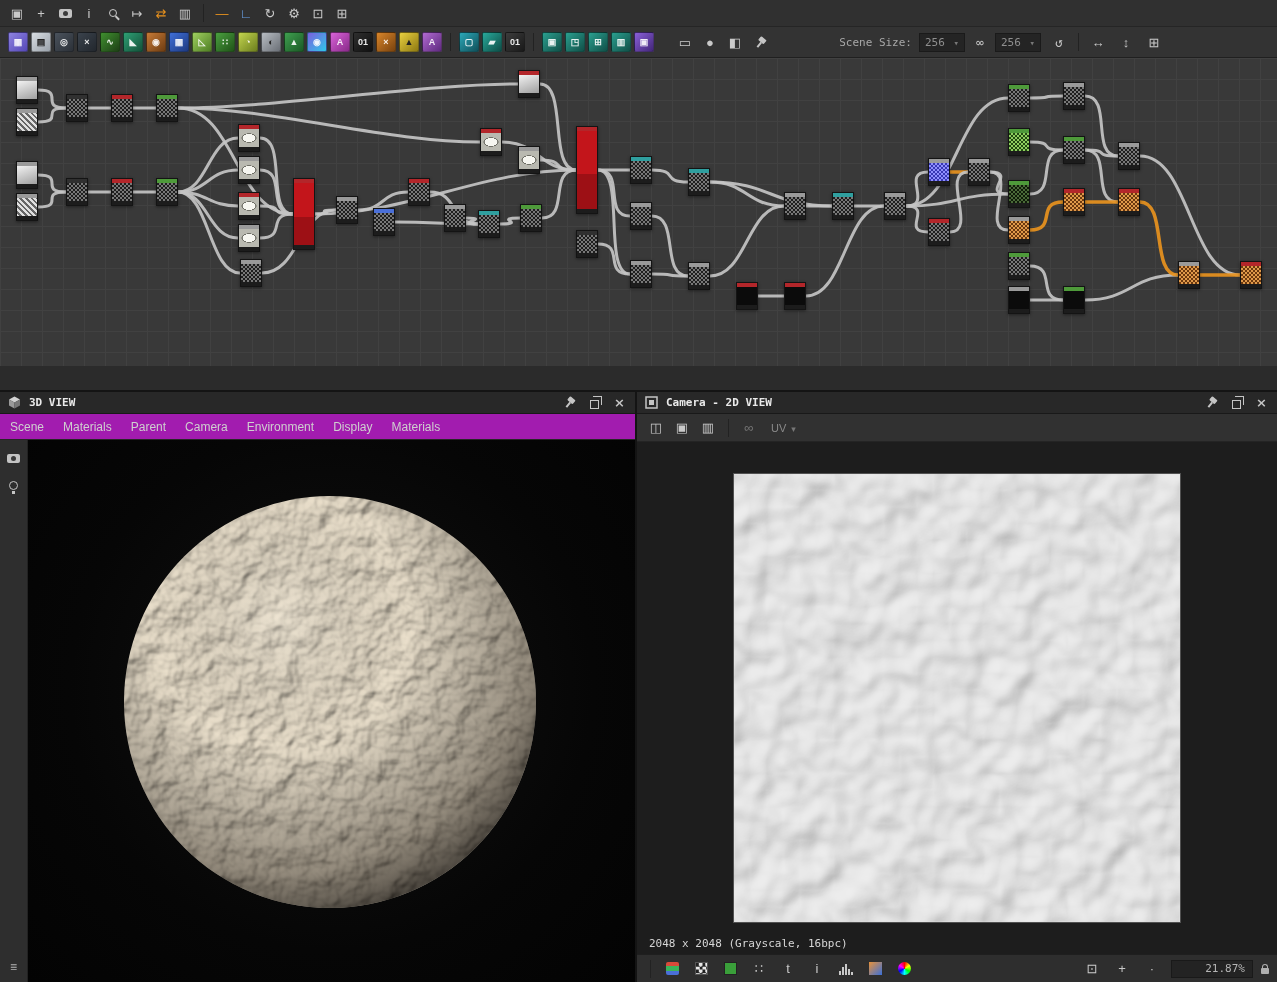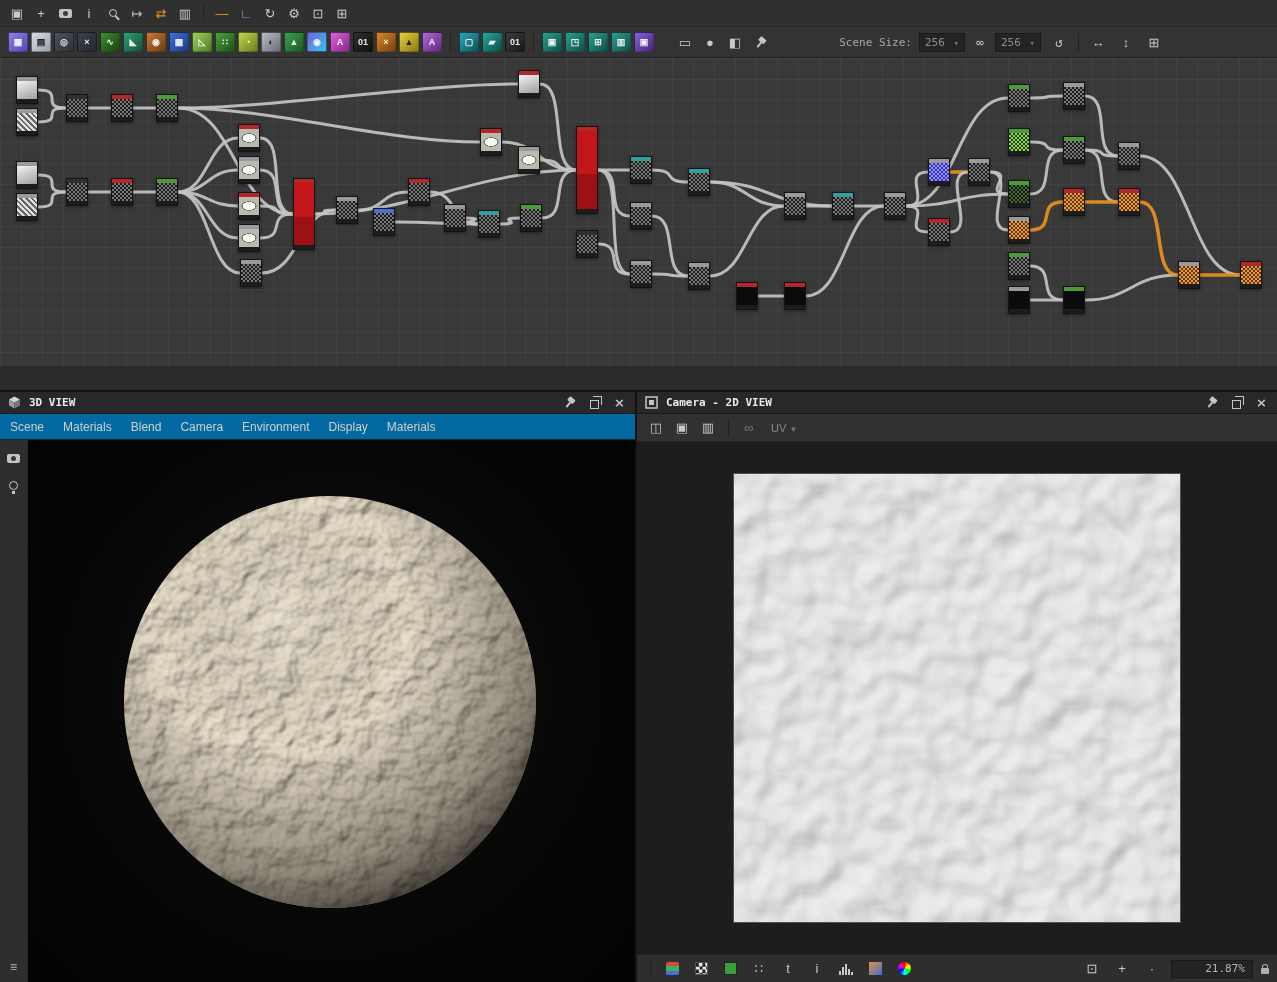--- a/index.html
+++ b/index.html
@@ -60,21 +60,21 @@
   
   .bottom { display:flex; height:592px; border-top:2px solid #141414; }
   .panel3d { width:637px; flex:none; display:flex; flex-direction:column; border-right:2px solid #141414; }
   .panel2d { flex:1; display:flex; flex-direction:column; min-width:0; }
   .panel-header { height:22px; background:#282828; display:flex; align-items:center; gap:8px;
                   padding:0 8px; border-bottom:1px solid #191919; }
   .ptitle { font:bold 11px "DejaVu Sans Mono", monospace; color:#eaeaea; }
   .pctrl { margin-left:auto; display:flex; align-items:center; gap:15px; padding-right:2px; }
   .close-x { color:#c5c5c5; font:bold 13px "DejaVu Sans", sans-serif; line-height:1; }
 
-  .menubar { height:26px; background:#0369a1; display:flex; align-items:center; gap:19px;
+  .menubar { height:26px; background:#a21caf; display:flex; align-items:center; gap:19px;
              padding:0 10px; font-size:12px; color:#cfcfcf; border-bottom:1px solid #262626; }
   .menu-item { cursor:default; }
 
   .content3d { flex:1; display:flex; min-height:0; }
   .strip3d { width:28px; flex:none; background:#2e2e2e; border-right:1px solid #222;
              display:flex; flex-direction:column; align-items:center; padding:14px 0 8px; gap:18px; }
   .strip3d .spacer { flex:1; }
   .viewport3d { flex:1; position:relative; overflow:hidden;
                 background:radial-gradient(circle at 50% 46%, #121212 0%, #060606 62%, #030303 100%); }
   .viewport3d svg { position:absolute; left:0; top:0; }
@@ -578,21 +578,21 @@
         <span class="ptitle">3D VIEW</span>
         <span class="pctrl">
           <span class="icon-pin"></span>
           <span class="icon-restore"></span>
           <span class="close-x">×</span>
         </span>
       </header>
       <nav class="menubar" id="menu-3d">
           <span class="menu-item">Scene</span>
           <span class="menu-item">Materials</span>
-          <span class="menu-item">Blend</span>
+          <span class="menu-item">Parent</span>
           <span class="menu-item">Camera</span>
           <span class="menu-item">Environment</span>
           <span class="menu-item">Display</span>
           <span class="menu-item">Materials</span>
         </nav>
       <div class="content3d">
         <div class="strip3d">
           <span class="icon-cam"></span>
           <span class="icon-bulb"></span>
           <span class="spacer"></span>
@@ -663,20 +663,23 @@
                 <feDiffuseLighting lighting-color="#ededed" surfaceScale="6" diffuseConstant="1">
                   <feDistantLight azimuth="235" elevation="62"></feDistantLight>
                 </feDiffuseLighting>
               </filter>
             </defs>
             <rect width="446" height="448" filter="url(#fBeans2d)"></rect>
           </svg>
         </div>
       </div>
 
+      <div class="status2d">
+        <span>2048 x 2048 (Grayscale, 16bpc)</span>
+      </div>
 
       <div class="btoolbar2d">
         <span class="sep"></span>
         <span id="tb-2d-bottom" style="display:flex;align-items:center;gap:7px;">
             <span class="tbi">
               <span class="icon-layers"></span>
             </span>
             <span class="tbi">
               <span class="icon-checker"></span>
             </span>

